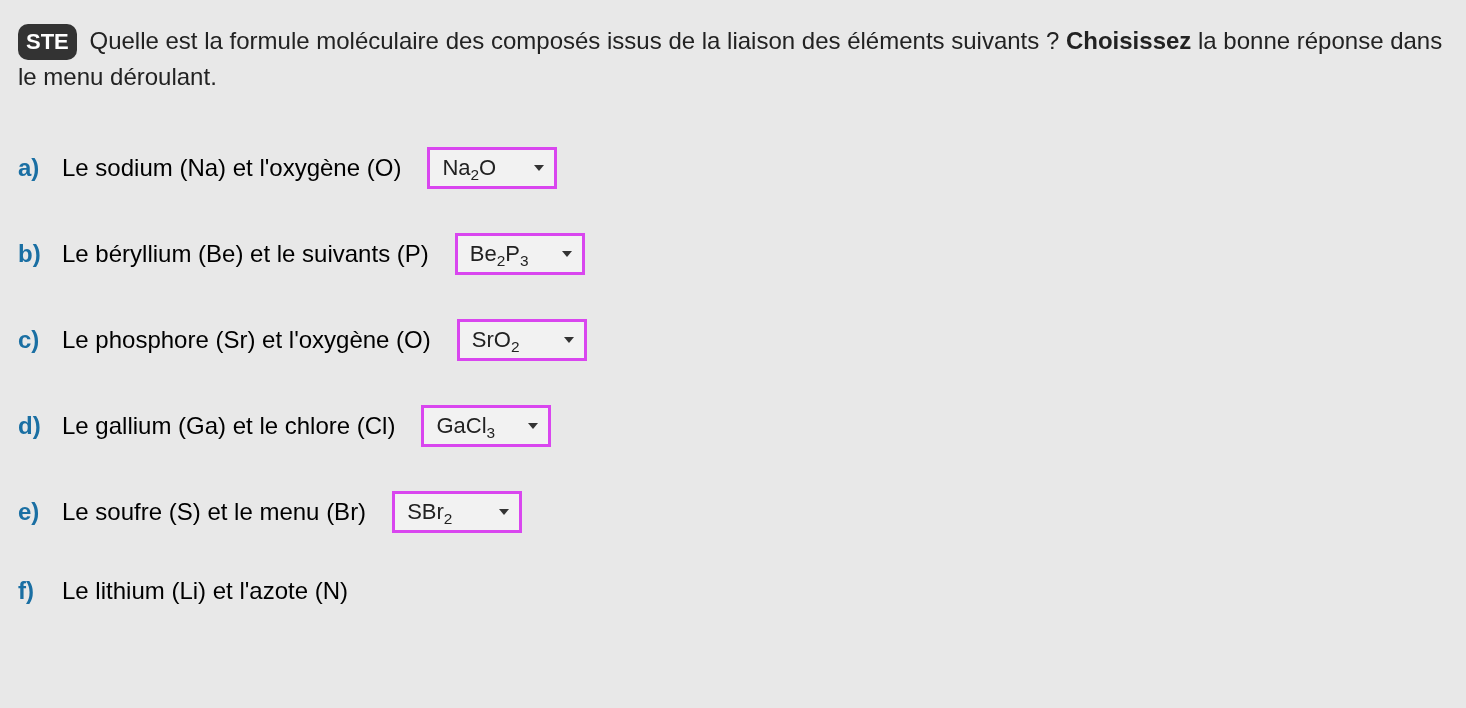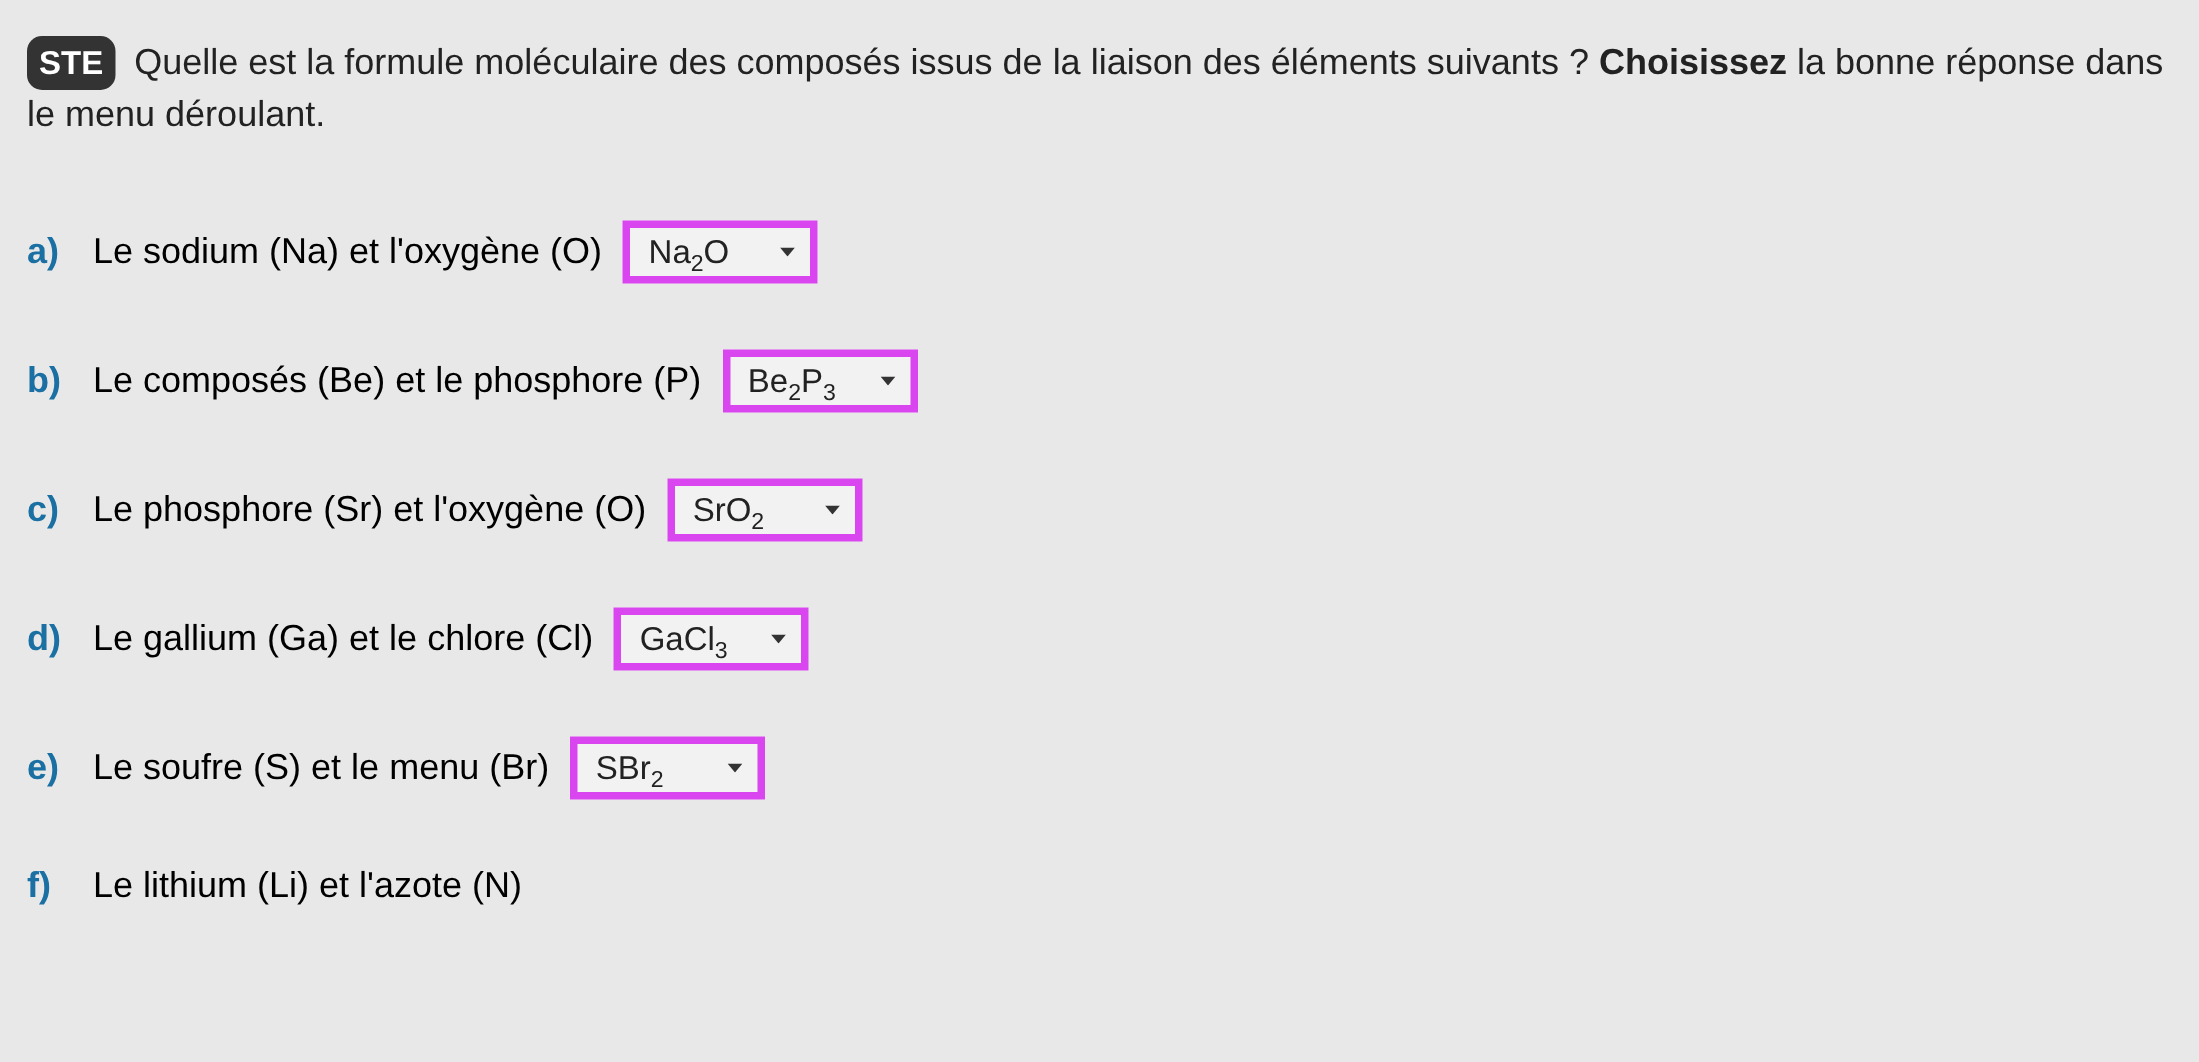--- a/index.html
+++ b/index.html
@@ -50,26 +50,26 @@
     width: 30px;
     flex-shrink: 0;
   }
   .prompt {
     color: #000000;
   }
   .select-box {
     display: inline-flex;
     align-items: center;
     justify-content: space-between;
-    border: 5px solid #d946ef;
+    border: 3px solid #d946ef;
     background: #f2f2f2;
     padding: 6px 10px 6px 12px;
     min-width: 130px;
     height: 42px;
-    margin-left: 0;
+    margin-left: 12px;
     cursor: pointer;
   }
   .select-value {
     font-size: 22px;
     color: #222;
   }
   .caret {
     margin-left: 14px;
     display: inline-flex;
     align-items: center;
@@ -101,21 +101,21 @@
       <span class="caret">
           <svg width="10" height="6" viewBox="0 0 10 6">
             <path d="M0 0 L5 6 L10 0 Z" fill="#333"></path>
           </svg>
         </span>
     </div>
   </div>
 
   <div class="item-row">
     <span class="letter">b)</span>
-    <span class="prompt">Le composés (Be) et le phosphore (P)</span>
+    <span class="prompt">Le béryllium (Be) et le suivants (P)</span>
     <div class="select-box">
       <span class="select-value"><span>Be</span><sub>2</sub><span>P</span><sub>3</sub></span>
       <span class="caret">
           <svg width="10" height="6" viewBox="0 0 10 6">
             <path d="M0 0 L5 6 L10 0 Z" fill="#333"></path>
           </svg>
         </span>
     </div>
   </div>
 

